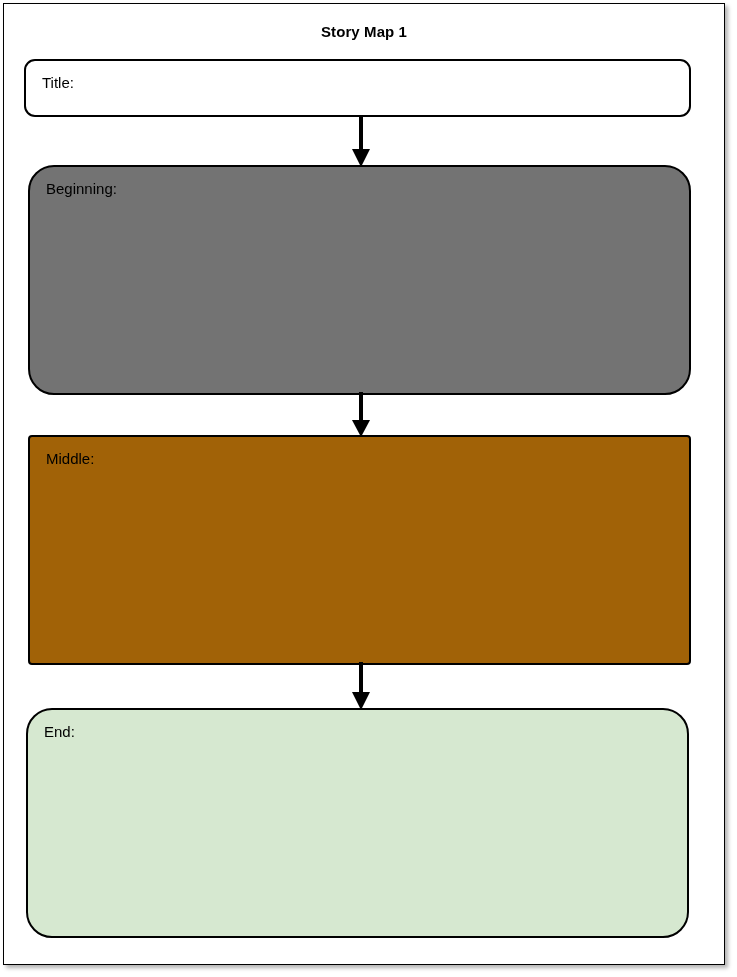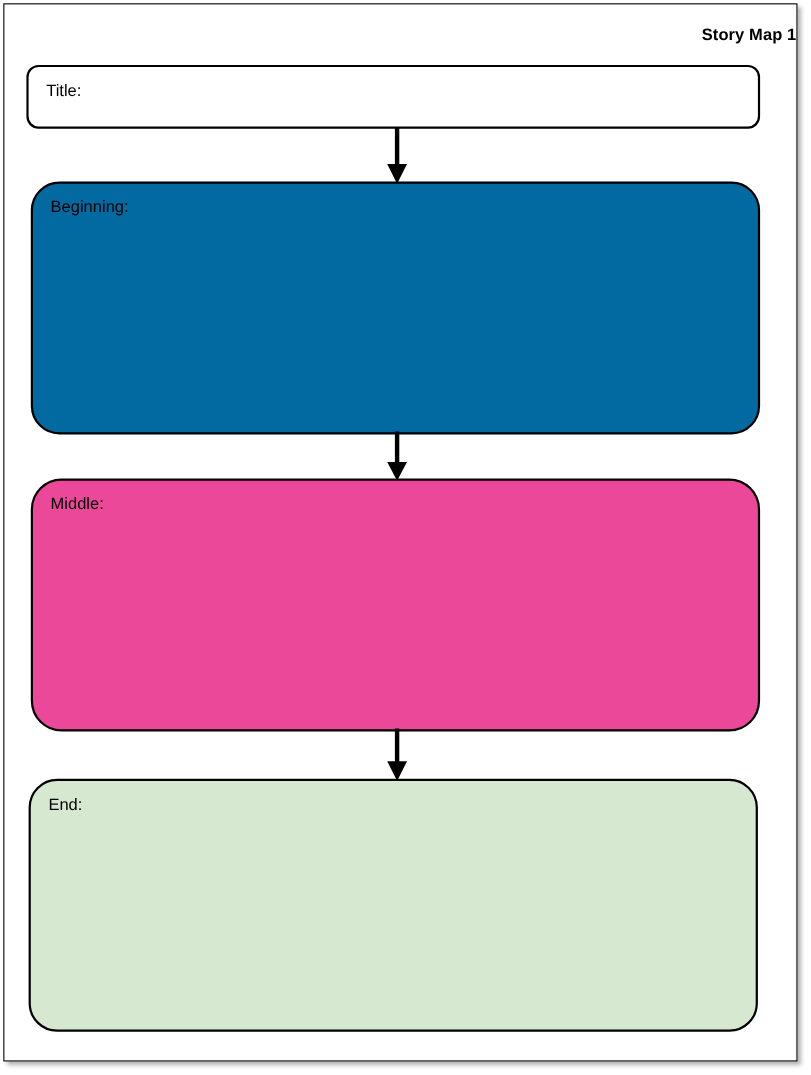--- a/index.html
+++ b/index.html
@@ -24,21 +24,21 @@
     border: 1px solid #000000;
     box-sizing: border-box;
     box-shadow: 3px 3px 4px rgba(0,0,0,0.30);
   }
 
   .sheet-title {
     position: absolute;
     left: 0;
     top: 19px;
     width: 100%;
-    text-align: right;
+    text-align: center;
     font-size: 15px;
     font-weight: bold;
     color: #000000;
     letter-spacing: 0.1px;
   }
 
   .node {
     position: absolute;
     border: 2px solid #000000;
     box-sizing: border-box;
@@ -61,31 +61,31 @@
     height: 58px;
     background: #ffffff;
     border-radius: 11px;
   }
 
   .node-beginning {
     left: 24px;
     top: 161px;
     width: 663px;
     height: 230px;
-    background: #0369a1;
+    background: #737373;
     border-radius: 26px;
   }
 
   .node-middle {
     left: 24px;
     top: 431px;
     width: 663px;
     height: 230px;
-    background: #ec4899;
-    border-radius: 28px;
+    background: #a16207;
+    border-radius: 4px;
   }
 
   .node-end {
     left: 22px;
     top: 704px;
     width: 663px;
     height: 230px;
     background: #d6e8d0;
     border-radius: 26px;
   }

